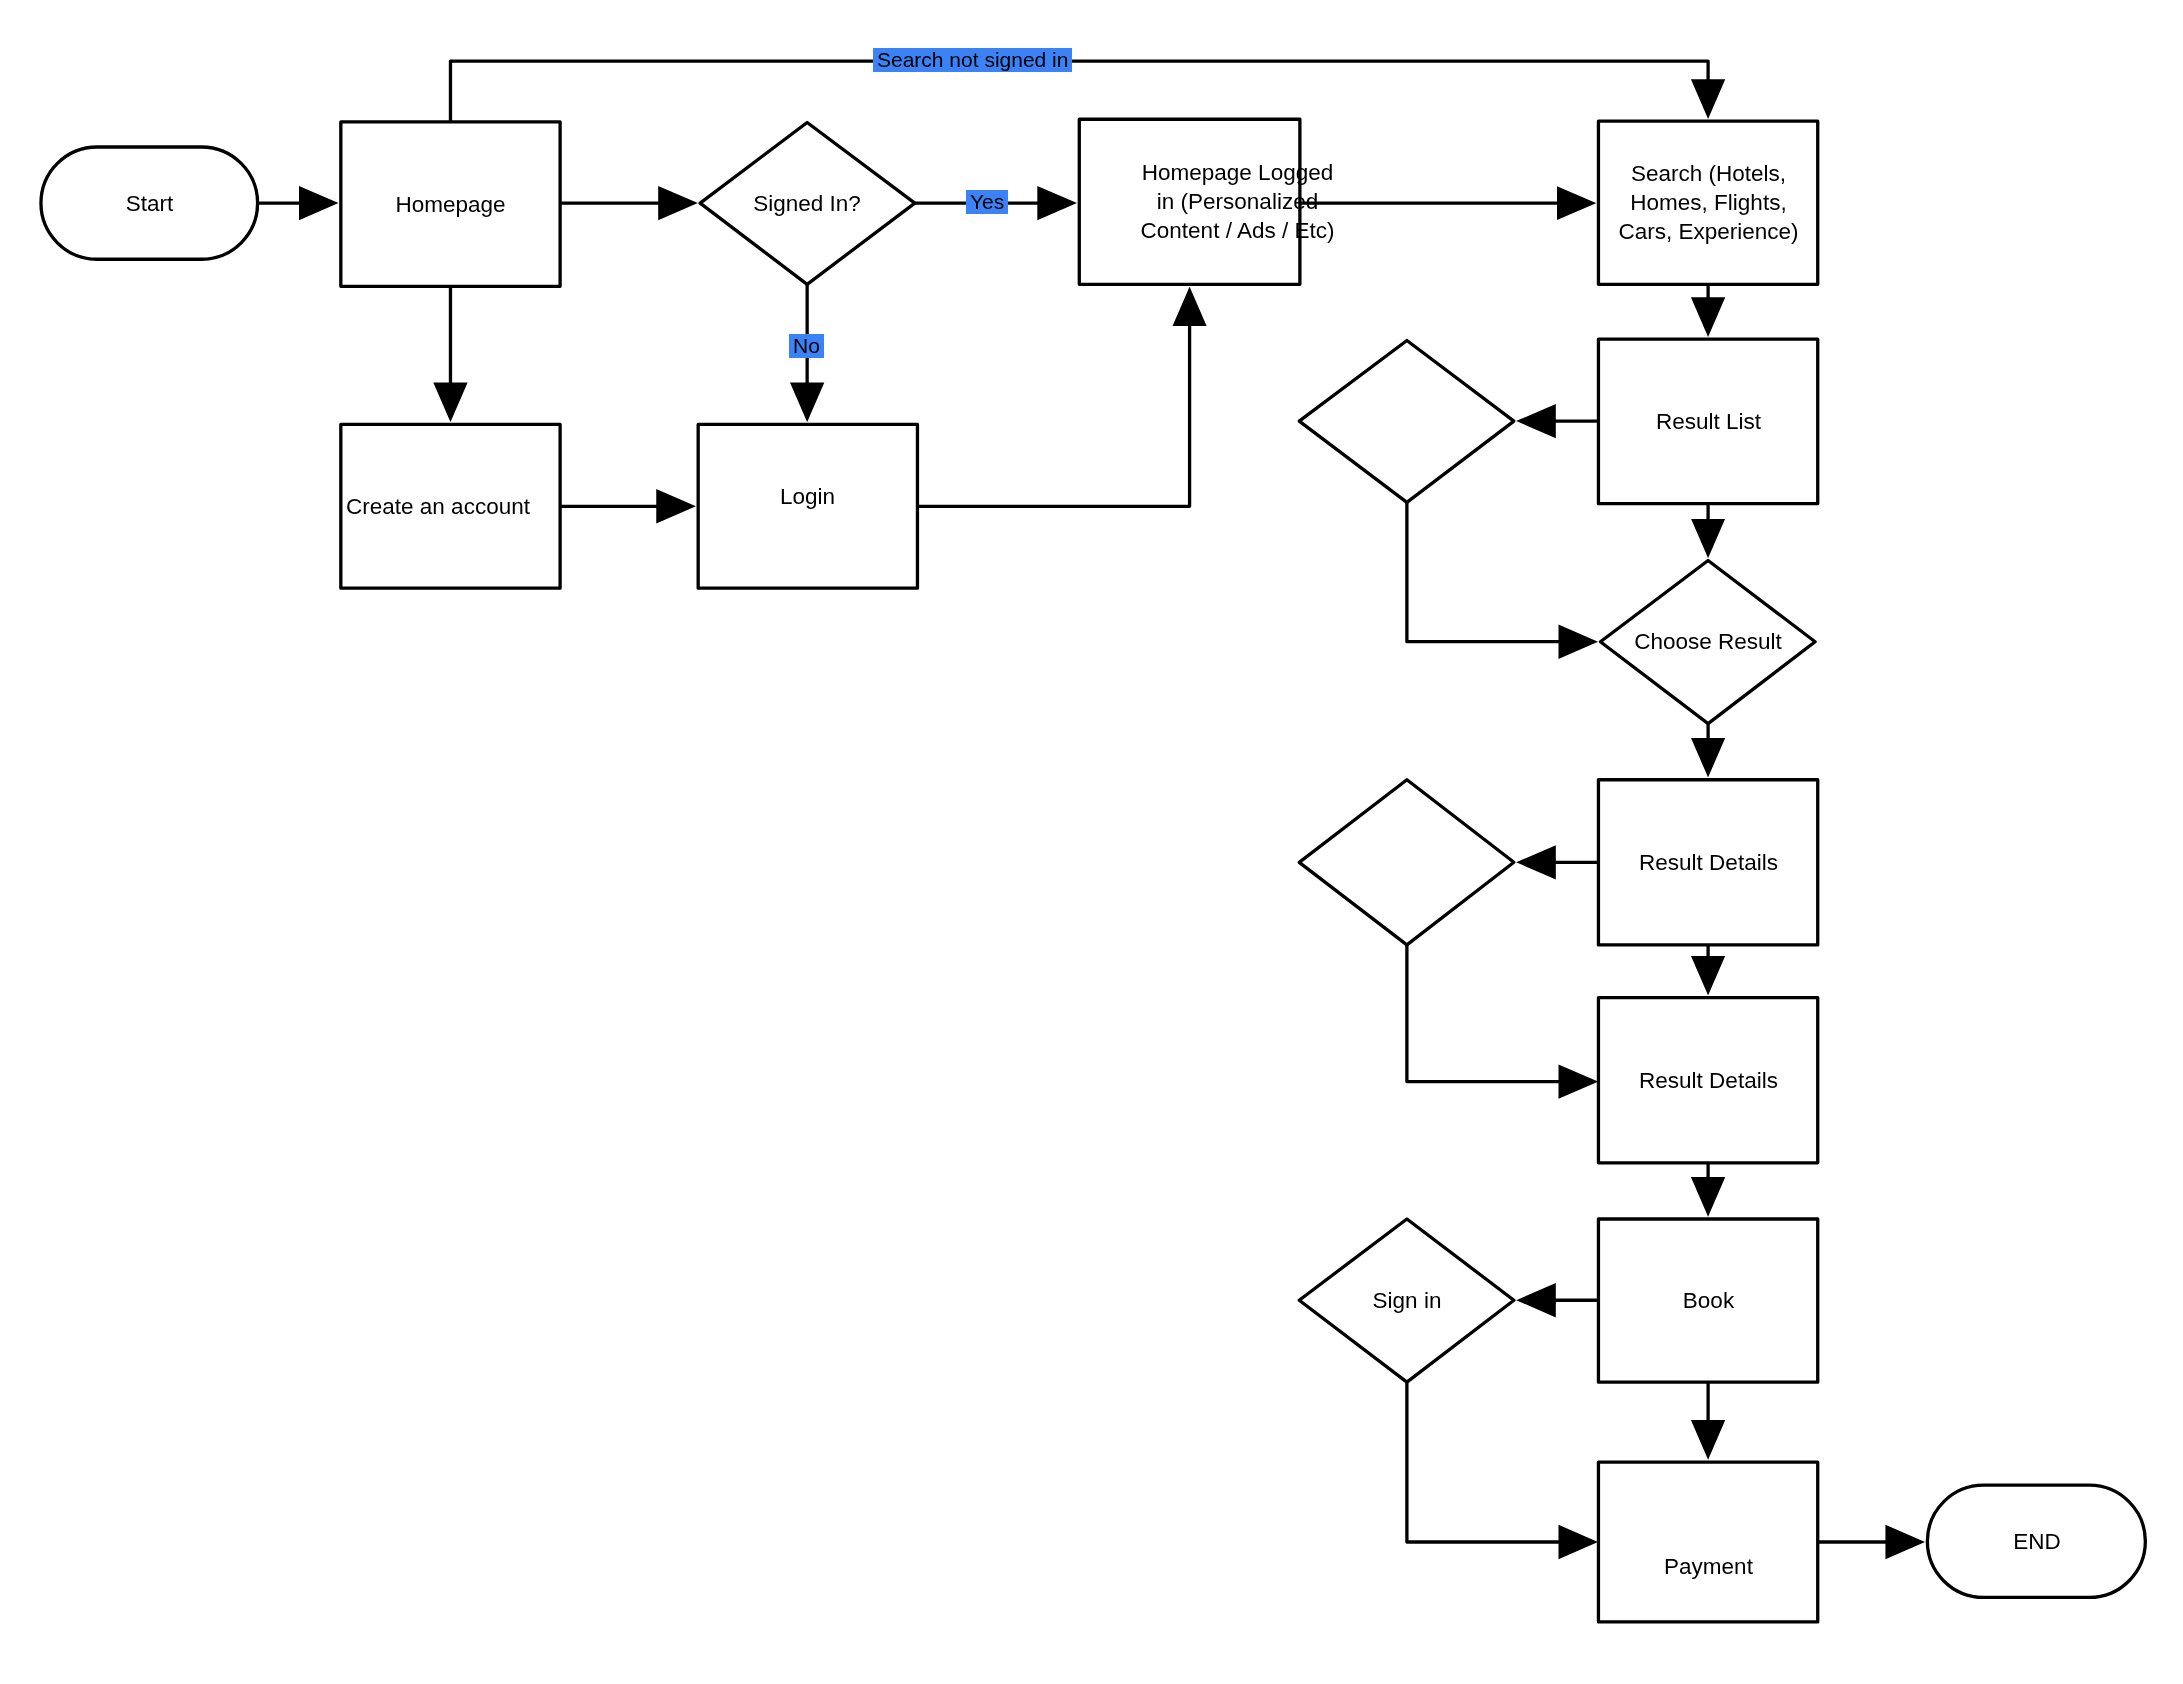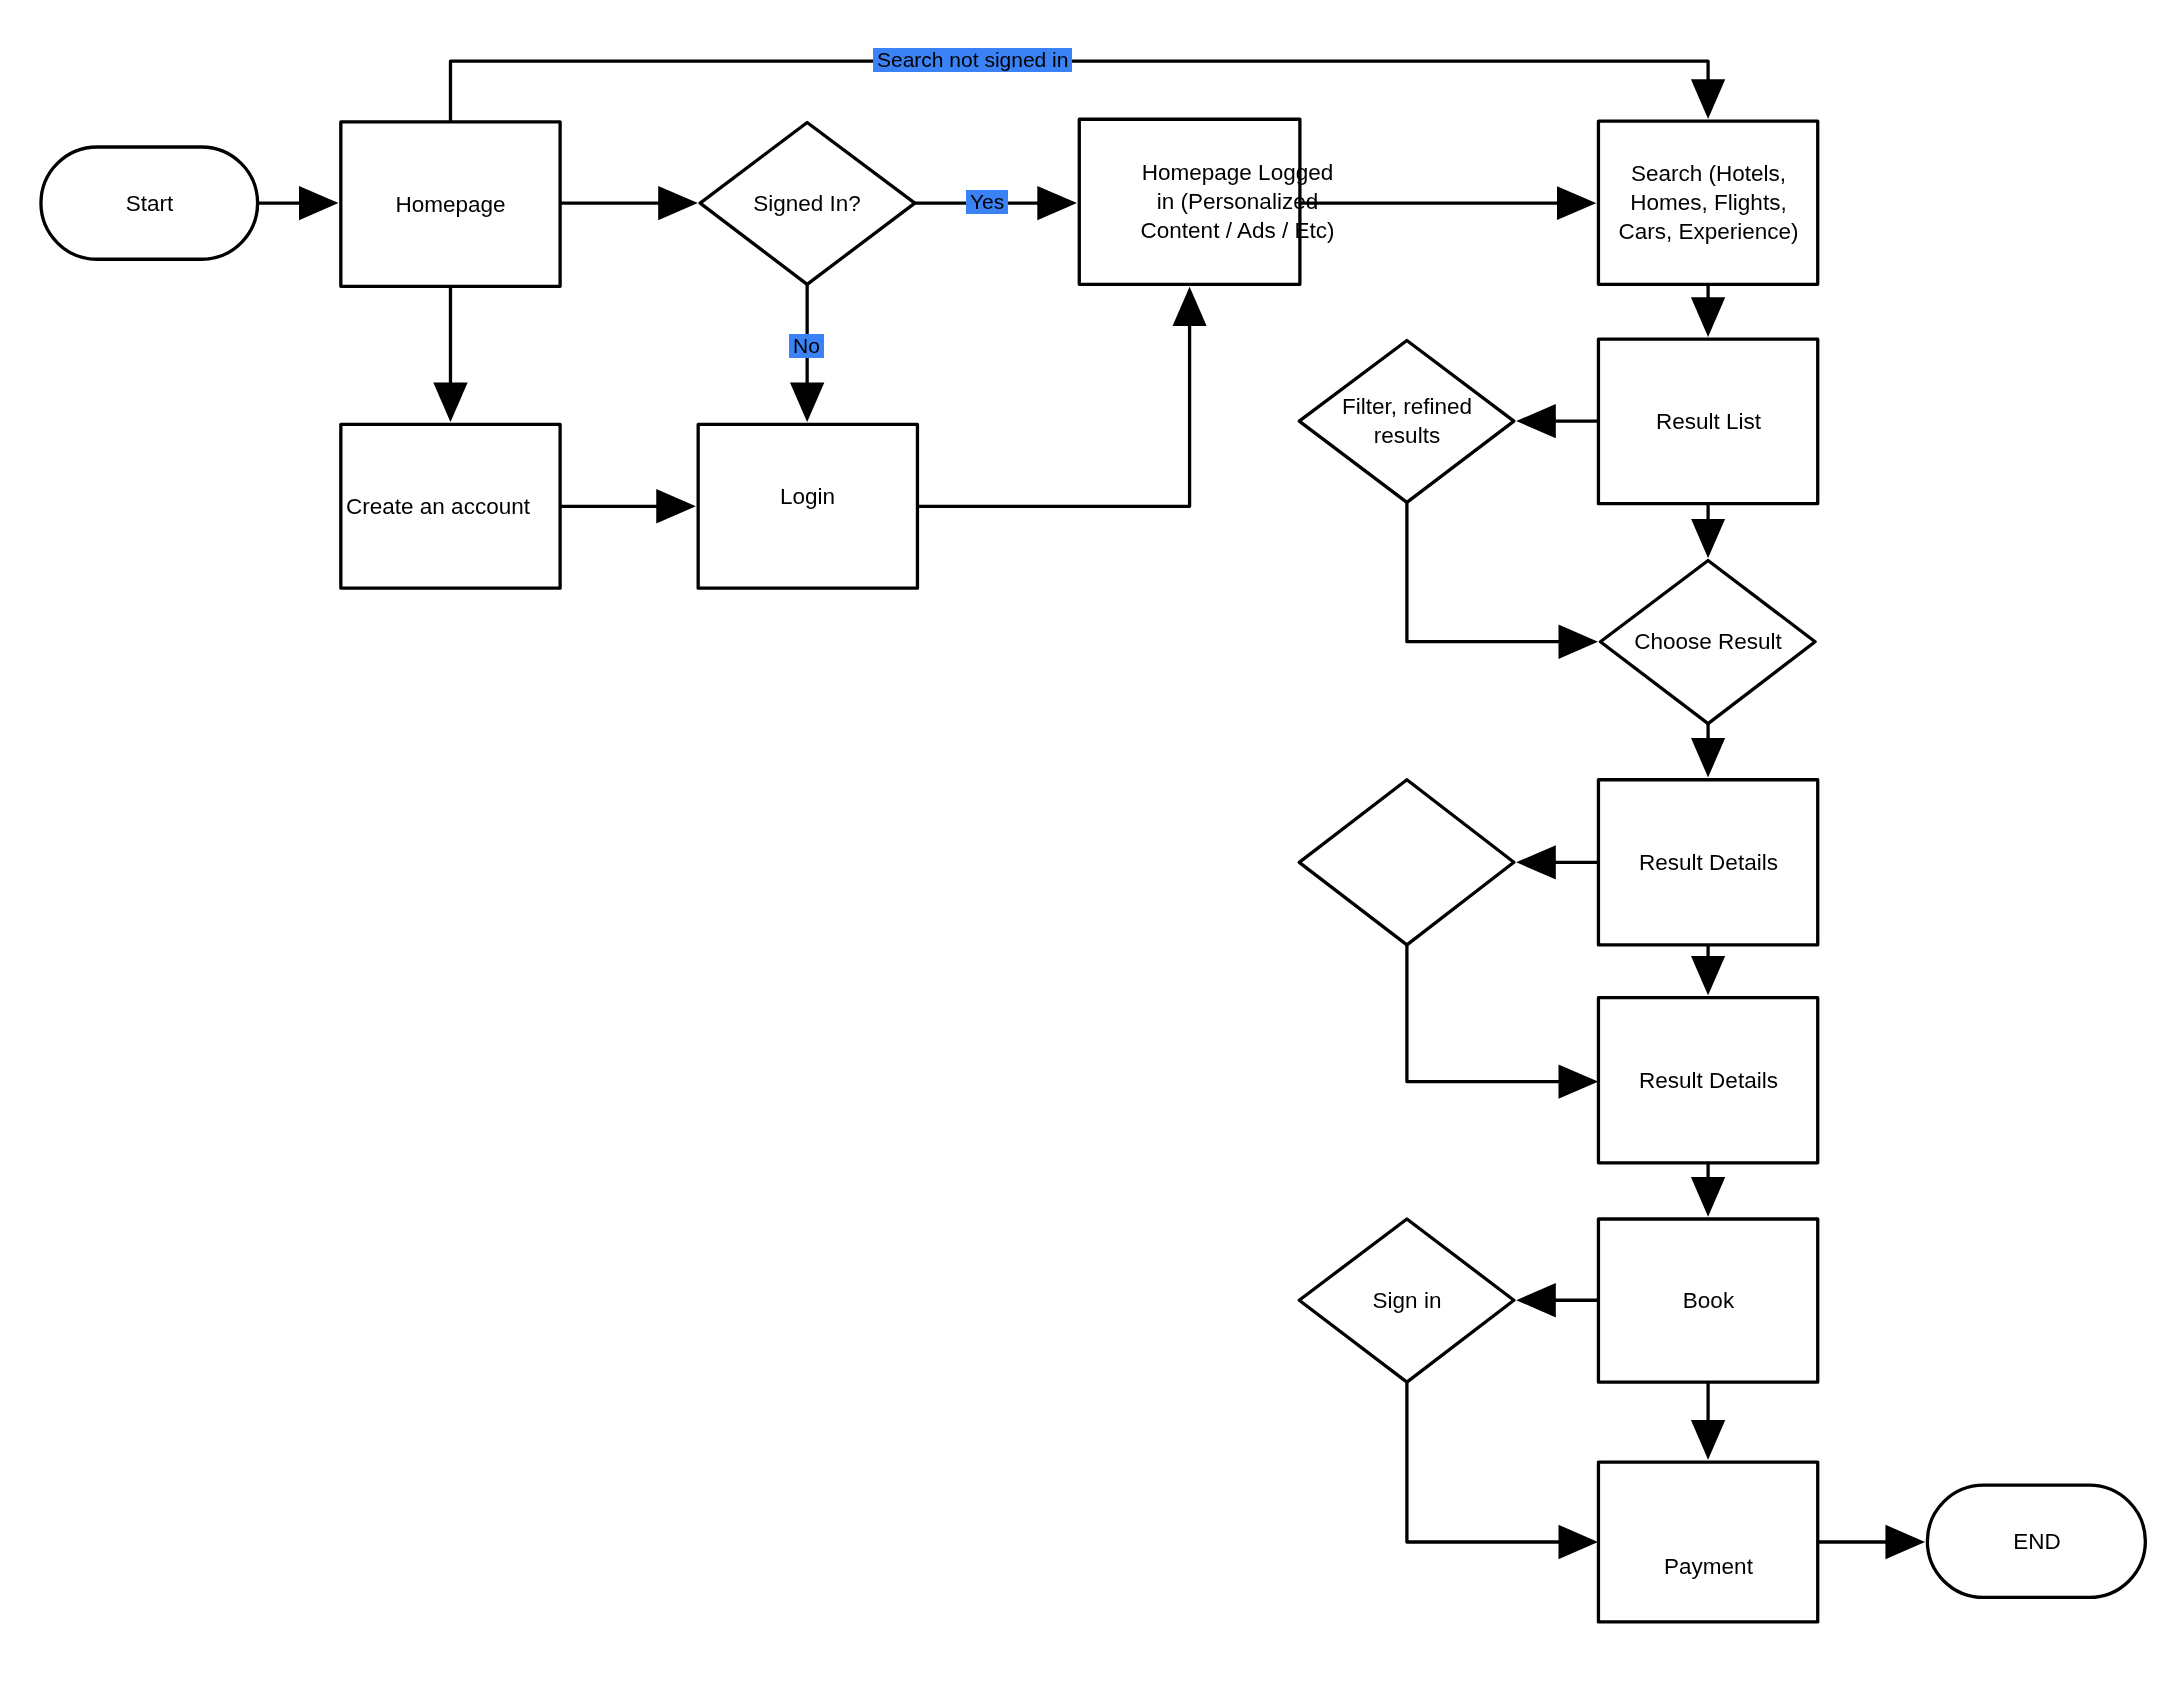--- a/index.html
+++ b/index.html
@@ -152,21 +152,20 @@
   <div class="node-label" style="left:713px; top:122px; width:188px; height:162px;">Signed In?</div>
 
   <div class="node-label" style="left:1087px; top:119px; width:205px; height:165px;margin-left:48px;">Homepage Logged in (Personalized Content / Ads / Etc)</div>
 
   <div class="node-label" style="left:1604px; top:121px; width:209px; height:163px;">Search (Hotels, Homes, Flights, Cars, Experience)</div>
 
   <div class="node-label" style="left:341px; top:424px; width:194px; height:164px;">Create an account</div>
 
   <div class="node-label" style="left:698px; top:424px; width:219px; height:145px;">Login</div>
 
-  <div class="node-label" style="left:1321px; top:340px; width:172px; height:162px;">Filter, refined results</div>
 
   <div class="node-label" style="left:1599px; top:339px; width:219px; height:164px;">Result List</div>
 
   <div class="node-label" style="left:1622px; top:560px; width:172px; height:163px;">Choose Result</div>
 
 
   <div class="node-label" style="left:1599px; top:780px; width:219px; height:165px;">Result Details</div>
 
   <div class="node-label" style="left:1599px; top:998px; width:219px; height:165px;">Result Details</div>
 

